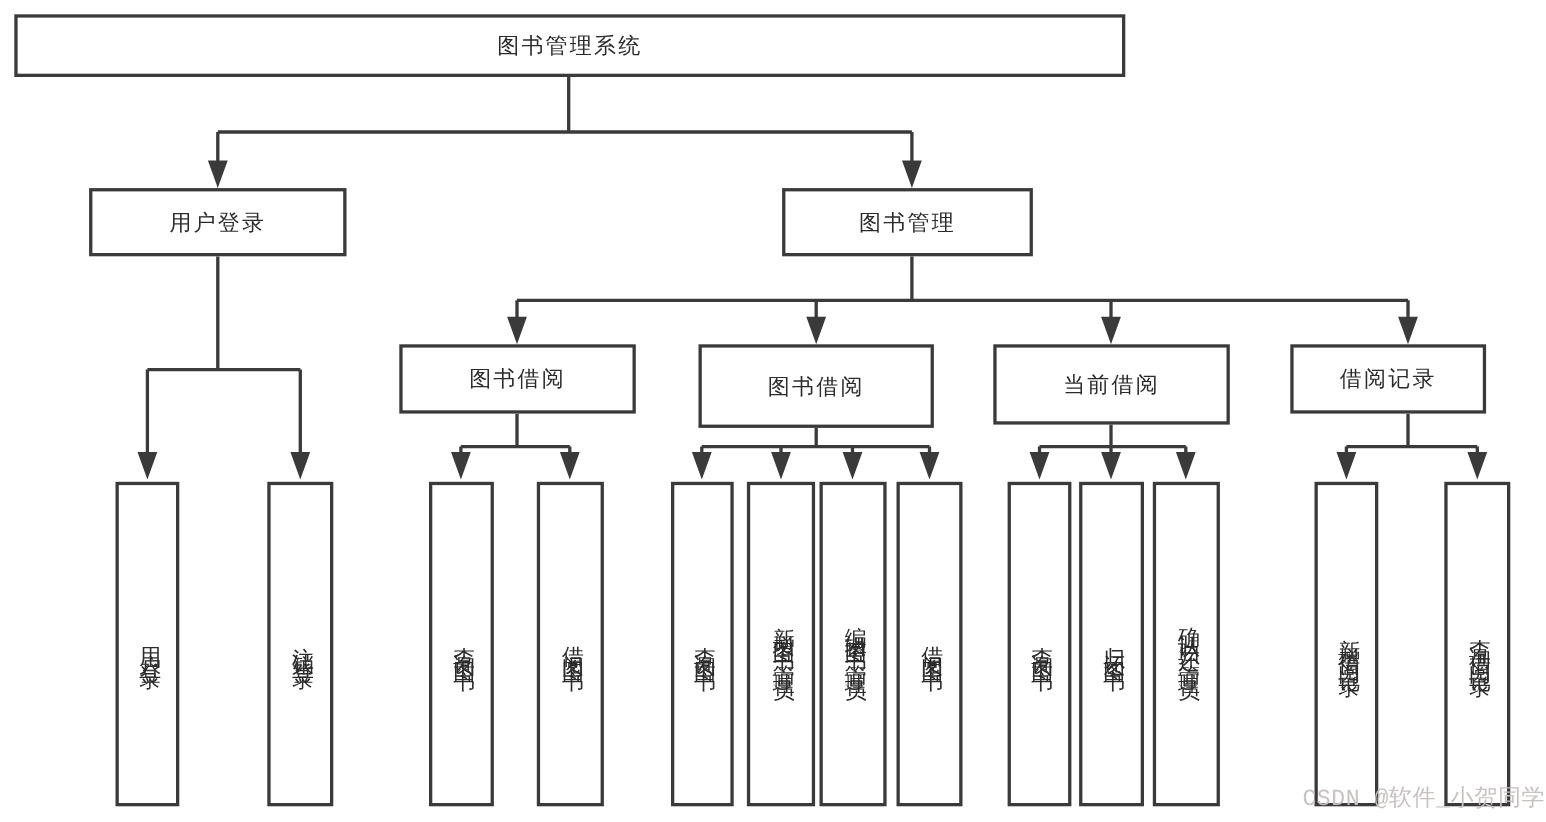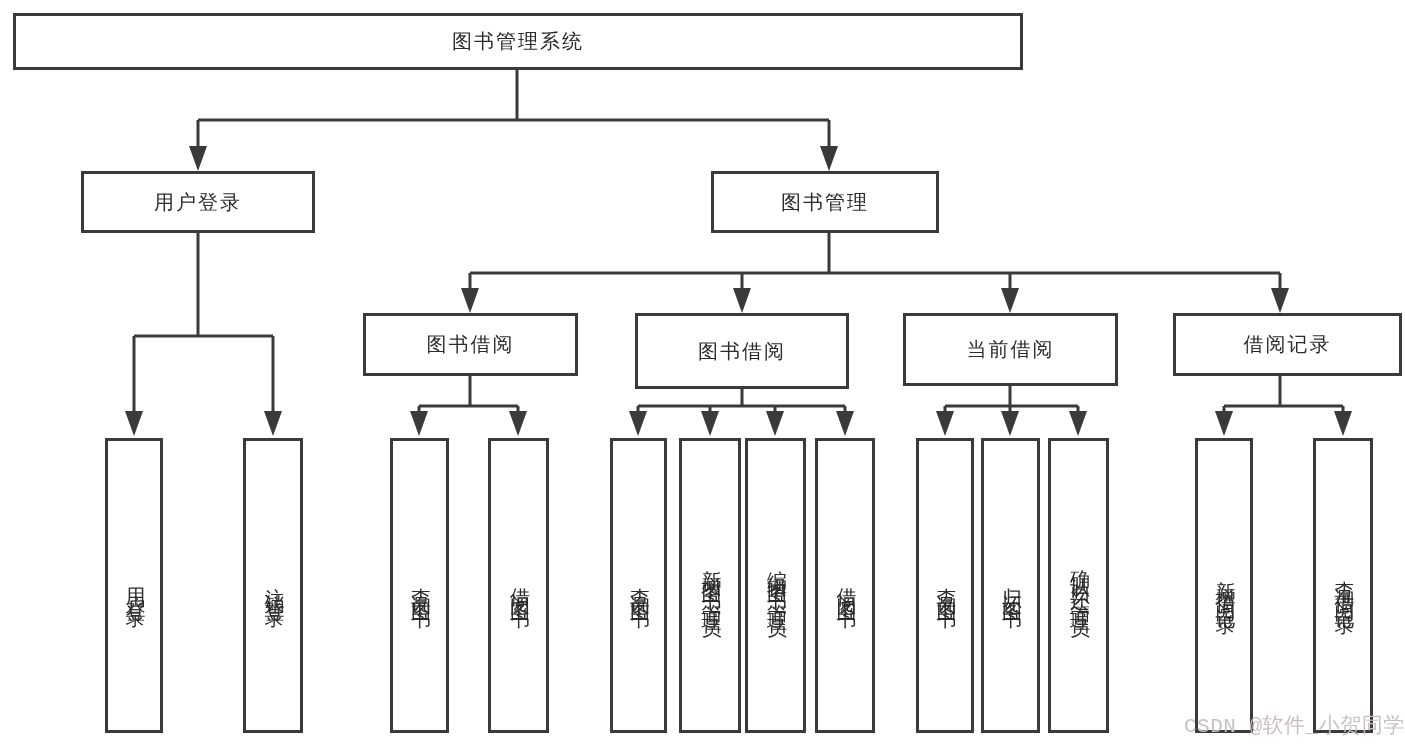--- a/index.html
+++ b/index.html
@@ -92,21 +92,21 @@
 
   <div class="box" style="left:363px; top:313px; width:215px; height:63px">
     <span class="hlabel">图书借阅</span>
   </div>
   <div class="box" style="left:635px; top:313px; width:214px; height:76px">
     <span class="hlabel">图书借阅</span>
   </div>
   <div class="box" style="left:903px; top:313px; width:215px; height:73px">
     <span class="hlabel">当前借阅</span>
   </div>
-  <div class="box" style="left:1173px; top:313px; width:229px; height:63px">
+  <div class="box" style="left:1173px; top:313px; width:178px; height:63px">
     <span class="hlabel">借阅记录</span>
   </div>
 
   <div class="box" style="left:105px; top:438px; width:58px; height:295px">
     <span class="vlabel">用户登录</span>
   </div>
   <div class="box" style="left:243px; top:438px; width:60px; height:295px">
     <span class="vlabel">注销登录</span>
   </div>
 

